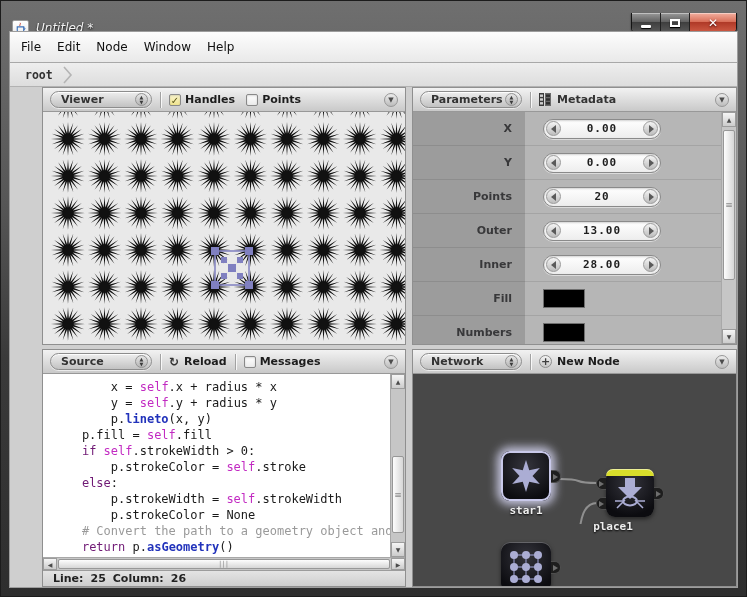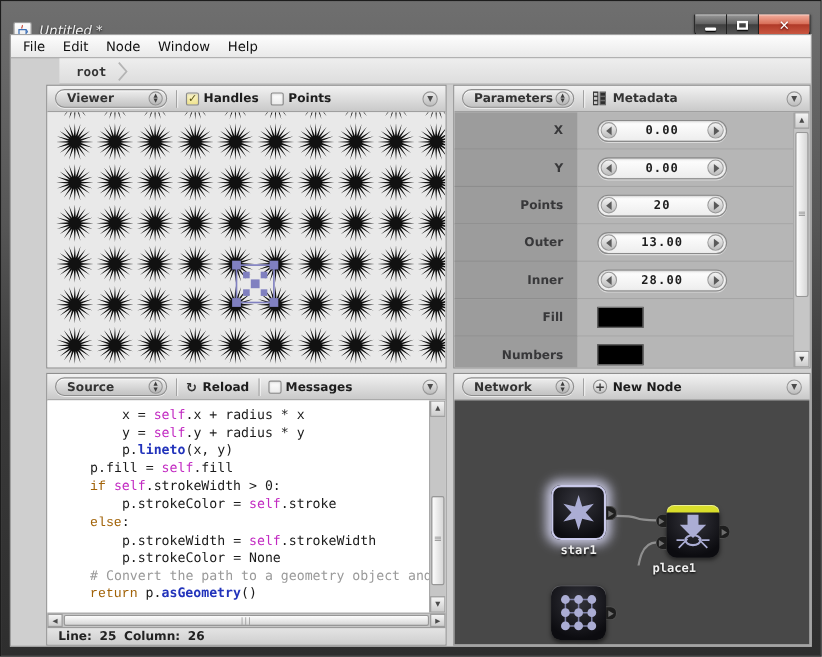--- a/index.html
+++ b/index.html
@@ -15,23 +15,23 @@
   .caption-buttons{position:absolute;top:0;right:9px;display:flex;border:1px solid #141414;border-top:none;border-radius:0 0 5px 5px;overflow:hidden;box-shadow:0 1px 2px rgba(0,0,0,.5);}
   .cap-btn{height:19px;display:flex;align-items:center;justify-content:center;border-right:1px solid #202020;box-shadow:inset 0 1px 0 rgba(255,255,255,.4);}
   .cap-btn.min,.cap-btn.max{width:29px;background:linear-gradient(180deg,#9a9a9a,#636363 45%,#3f3f3f 50%,#585858);}
   .cap-btn.close{width:46px;border-right:none;background:linear-gradient(180deg,#f3b0a0,#d9705a 45%,#b03a28 50%,#cd5a44);}
   .glyph-min{width:10px;height:3px;background:#fff;border-radius:1px;margin-top:7px;box-shadow:0 1px 1px #000;}
   .glyph-max{width:10px;height:8px;border:2px solid #fff;box-shadow:0 1px 1px #000;}
   .glyph-close{color:#fff;font-size:12px;font-weight:bold;text-shadow:0 1px 2px #400;}
   .glyph-close::after{content:"✕";}
   
   .client{position:absolute;top:30px;left:8px;right:8px;bottom:8px;background:#cfcfcf;display:flex;flex-direction:column;border:1px solid #9d9d9d;}
-  .menubar{height:21px;background:linear-gradient(#fdfdfd,#e9e9e9);border-bottom:1px solid #a8a8a8;display:flex;align-items:center;padding:0 3px;}
+  .menubar{height:31px;background:linear-gradient(#fdfdfd,#e9e9e9);border-bottom:1px solid #a8a8a8;display:flex;align-items:center;padding:0 3px;}
   .menu-item{padding:2px 8px;font-size:12px;color:#101010;}
-  .breadcrumb{height:24px;background:linear-gradient(#eeeeee,#dddddd);border-bottom:1px solid #b2b2b2;display:flex;align-items:center;padding-left:15px;margin-left:44px;}
+  .breadcrumb{height:24px;background:linear-gradient(#eeeeee,#dddddd);border-bottom:1px solid #b2b2b2;display:flex;align-items:center;padding-left:15px;}
   .crumb{font:bold 11.5px "DejaVu Sans Mono",monospace;color:#333;}
   .crumb-chev{margin-left:10px;}
   
   .main{flex:1;display:grid;grid-template-columns:364px 6px 1fr;grid-template-rows:258px 4px 1fr;background:#c9c9c9;margin-left:32px;}
   .vsplit{grid-column:2;grid-row:1/4;background:#cfcfcf;}
   .hsplit{grid-column:1/4;grid-row:2;background:#cfcfcf;}
   .pane{display:flex;flex-direction:column;border:1px solid #8f8f8f;background:#ddd;overflow:hidden;}
   .viewer-pane{grid-column:1;grid-row:1;}
   .params-pane{grid-column:3;grid-row:1;}
   .source-pane{grid-column:1;grid-row:3;}
@@ -79,21 +79,21 @@
   .hscroll{height:13px;min-height:13px;position:relative;background:#c6c6c6;border-top:1px solid #a8a8a8;}
   .hscroll .harr{position:absolute;top:0;width:14px;height:12px;background:linear-gradient(#f5f5f5,#cccccc);border:1px solid #9c9c9c;display:flex;align-items:center;justify-content:center;color:#4a4a4a;}
   .harr.left{left:0;} .harr.left::after{content:"◀";font-size:6px;}
   .harr.right{right:0;} .harr.right::after{content:"▶";font-size:6px;}
   .hthumb{position:absolute;top:1px;height:10px;left:15px;right:15px;background:linear-gradient(#fdfdfd,#d6d6d6);border:1px solid #979797;border-radius:2px;display:flex;align-items:center;justify-content:center;color:#8a8a8a;}
   .hthumb::after{content:"|||";font-size:7px;letter-spacing:1px;}
   
   .source-body{flex:1;position:relative;background:#fff;overflow:hidden;}
   .code-area{position:absolute;top:0;left:0;right:15px;bottom:0;background:#fff;overflow:hidden;padding:5px 11px 0 10px;}
   .code-line{white-space:pre;font:12px "DejaVu Sans Mono",monospace;line-height:16px;}
-  .tok-p{color:#1a1a1a;} .tok-s{color:#c22ac2;} .tok-k{color:#a16207;font-family:Liberation Mono, monospace;}
+  .tok-p{color:#1a1a1a;} .tok-s{color:#c22ac2;} .tok-k{color:#701a75;}
   .tok-f{color:#2233bb;font-weight:bold;} .tok-c{color:#9a9a9a;}
   .statusbar{height:16px;min-height:16px;background:linear-gradient(#e4e4e4,#cecece);border-top:1px solid #9c9c9c;display:flex;align-items:center;padding-left:10px;gap:7px;font:bold 11px "DejaVu Sans",sans-serif;color:#222;}
   
   .network-canvas{flex:1;position:relative;background:#484848;overflow:hidden;}
   .wires{position:absolute;inset:0;}
   .net-node{position:absolute;border-radius:9px;background:radial-gradient(circle at 50% 30%,#34343c,#0c0c10 78%);box-shadow:inset 0 1px 0 rgba(255,255,255,.3),0 2px 4px rgba(0,0,0,.5);}
   .net-node.selected{box-shadow:0 0 10px 4px rgba(218,218,248,.85),inset 0 0 0 2px #c9c9ea;}
   .node-header{position:absolute;top:0;left:0;right:0;height:7px;border-radius:8px 8px 0 0;box-shadow:inset 0 1px 0 rgba(255,255,255,.5);}
   .node-icon{position:absolute;left:0;top:0;width:100%;height:100%;}
   .net-label{position:absolute;text-align:center;color:#efefef;font:bold 11px "DejaVu Sans Mono",monospace;text-shadow:0 1px 2px #000;}

